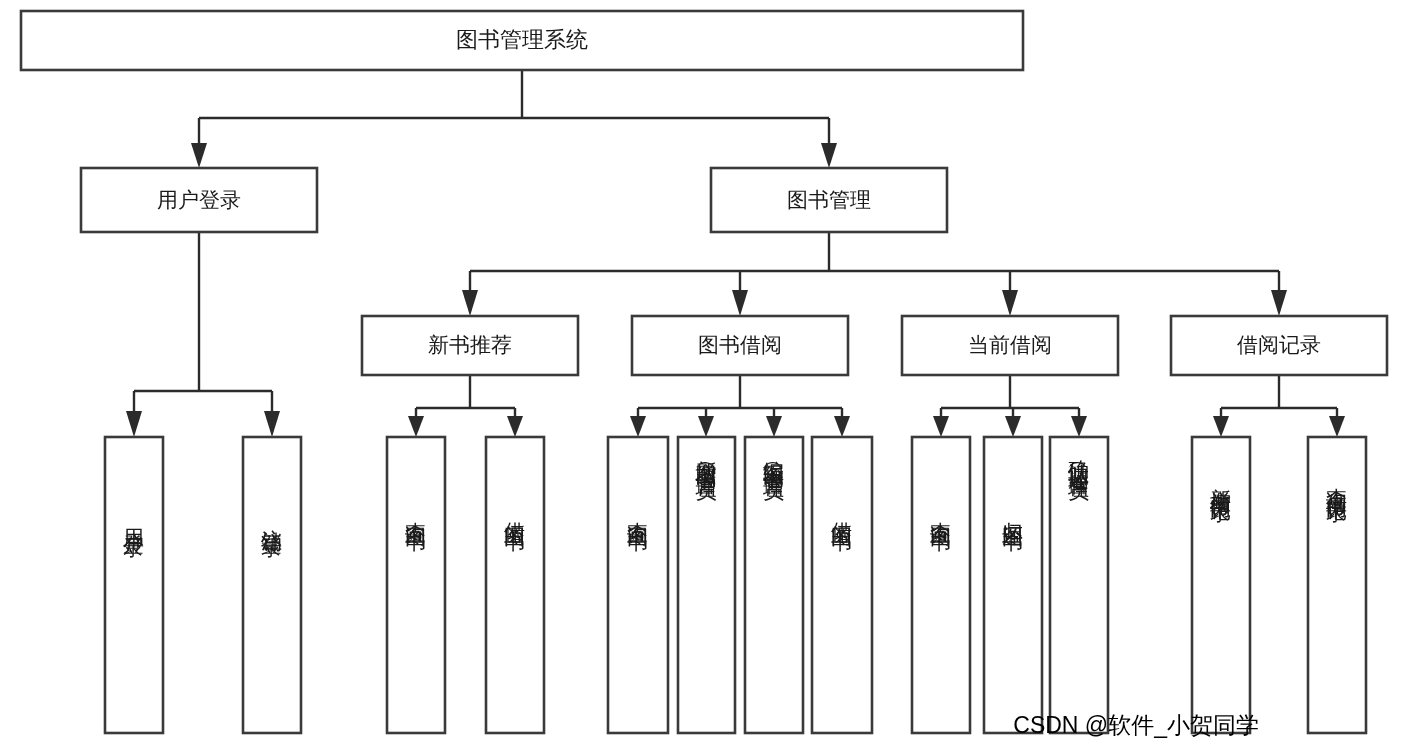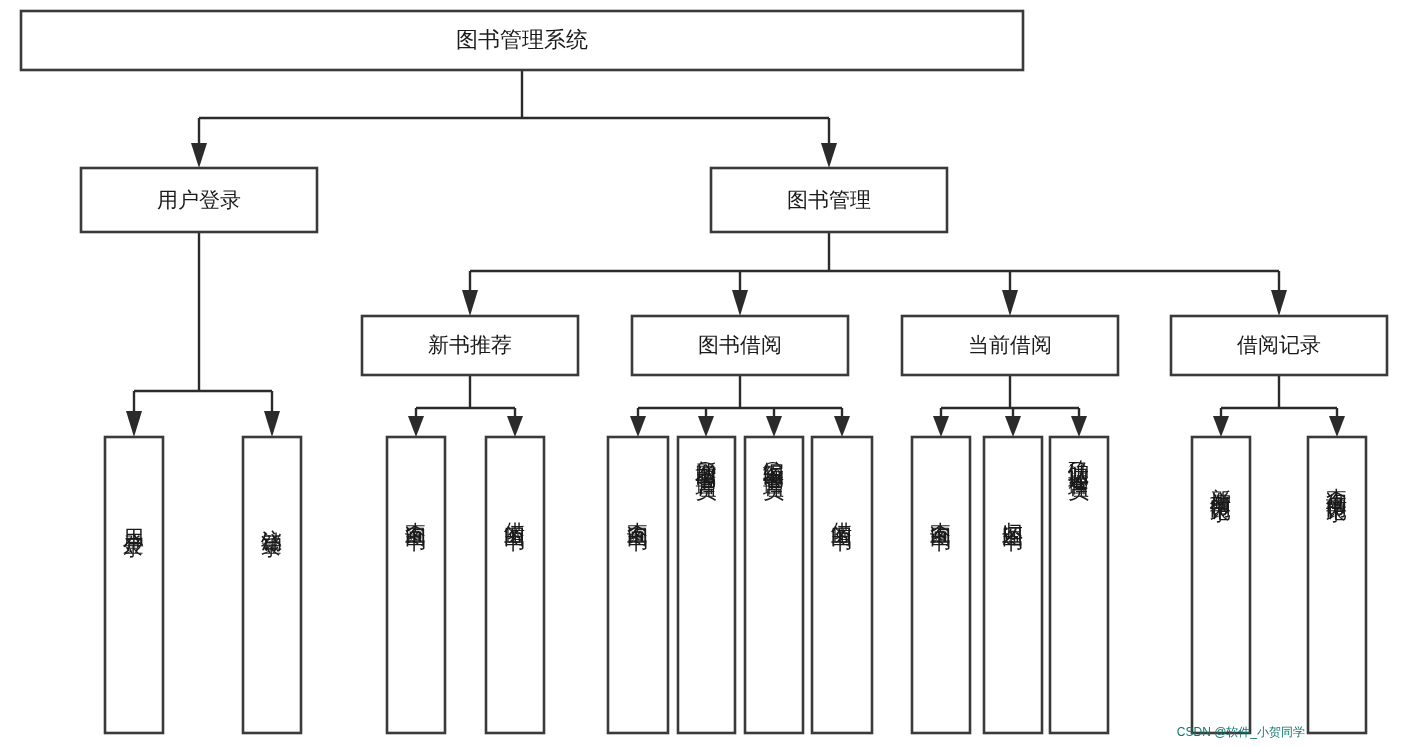--- a/index.html
+++ b/index.html
@@ -11,21 +11,20 @@
     width: 1405px;
     height: 747px;
     font-family: "Liberation Sans", sans-serif;
     overflow: hidden;
   }
   #diagram-root {
     position: relative;
     width: 1273px;
     height: 747px;
     background: #ffffff;
-    padding-left: 46px;
   }
   svg.diagram-canvas {
     position: absolute;
     left: 0;
     top: 0;
     width: 1405px;
     height: 747px;
     display: block;
   }
   .node-rect {
@@ -72,22 +71,22 @@
     line-height: 1;
     letter-spacing: 3px;
     color: #1a1a1a;
     white-space: nowrap;
   }
   .watermark {
     position: absolute;
     right: 14px;
     bottom: 6px;
     font-family: "Liberation Sans", sans-serif;
-    font-size: 12px;
-    color: #0f766e;
+    font-size: 23px;
+    color: #000000;
     white-space: nowrap;
     pointer-events: none;
   }
 </style>
 </head>
 <body>
 
 <div id="diagram-root">
 
   <svg class="diagram-canvas" viewBox="0 0 1405 747">

